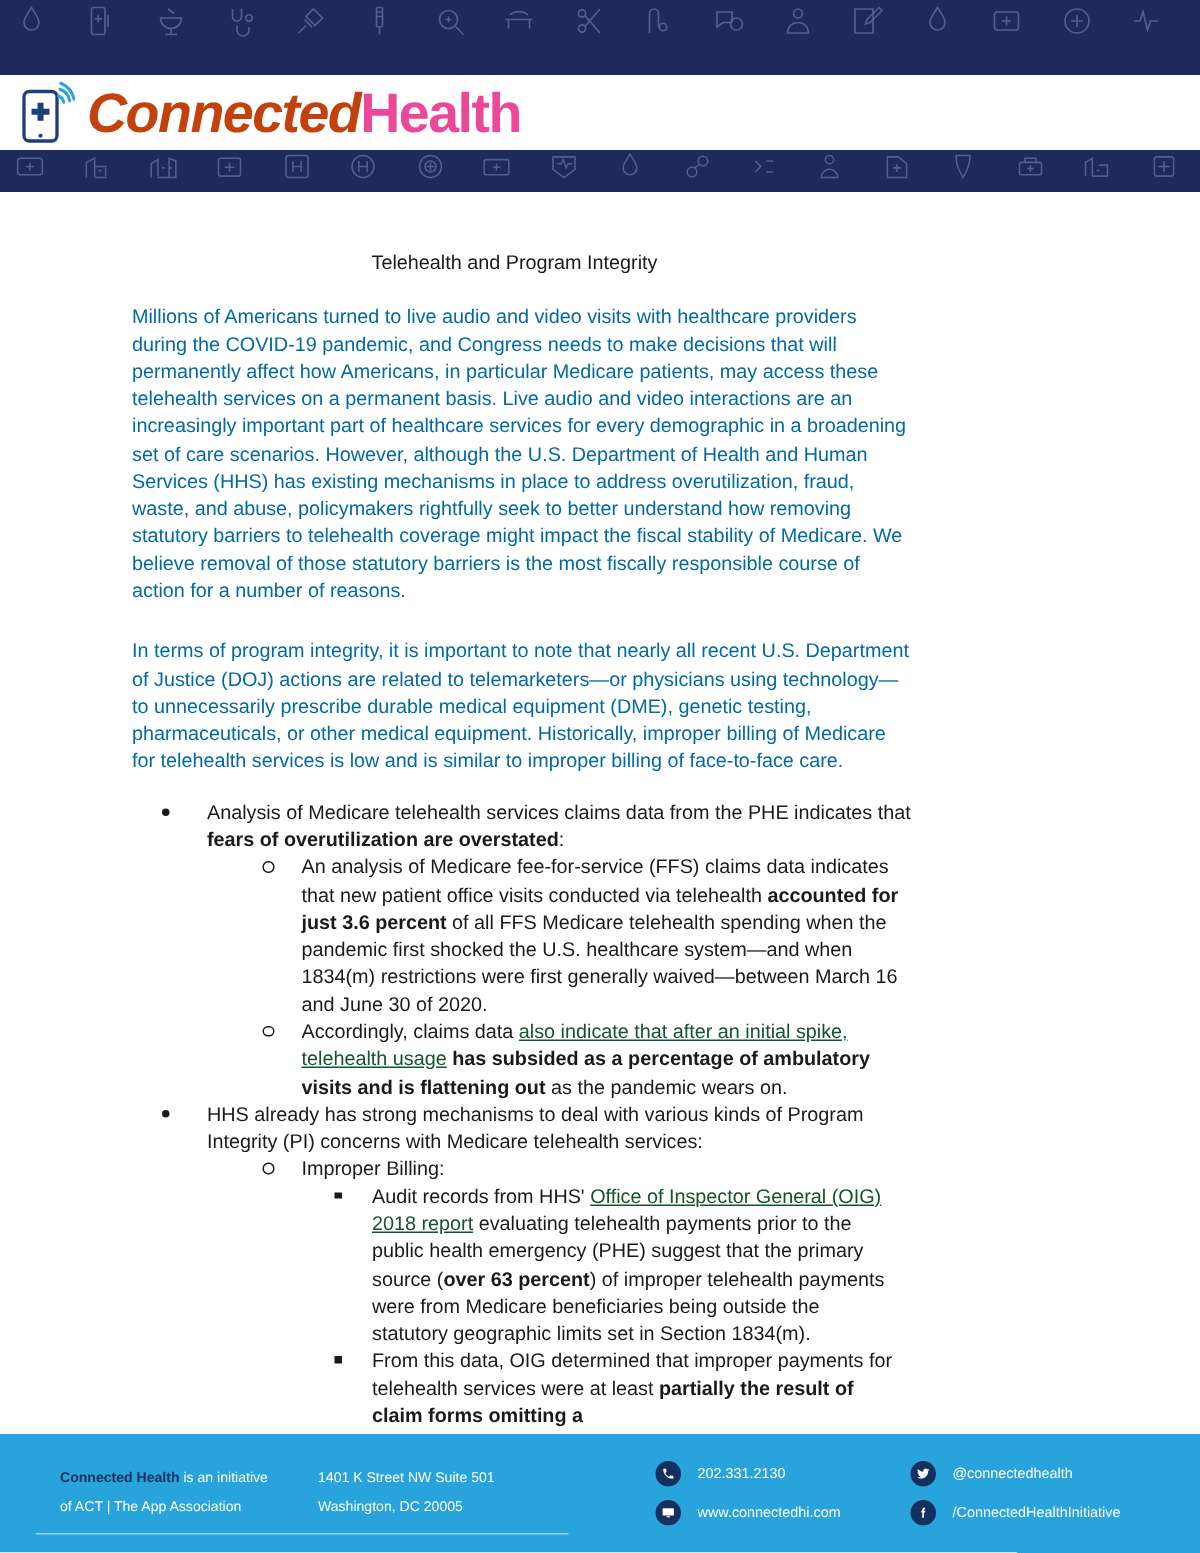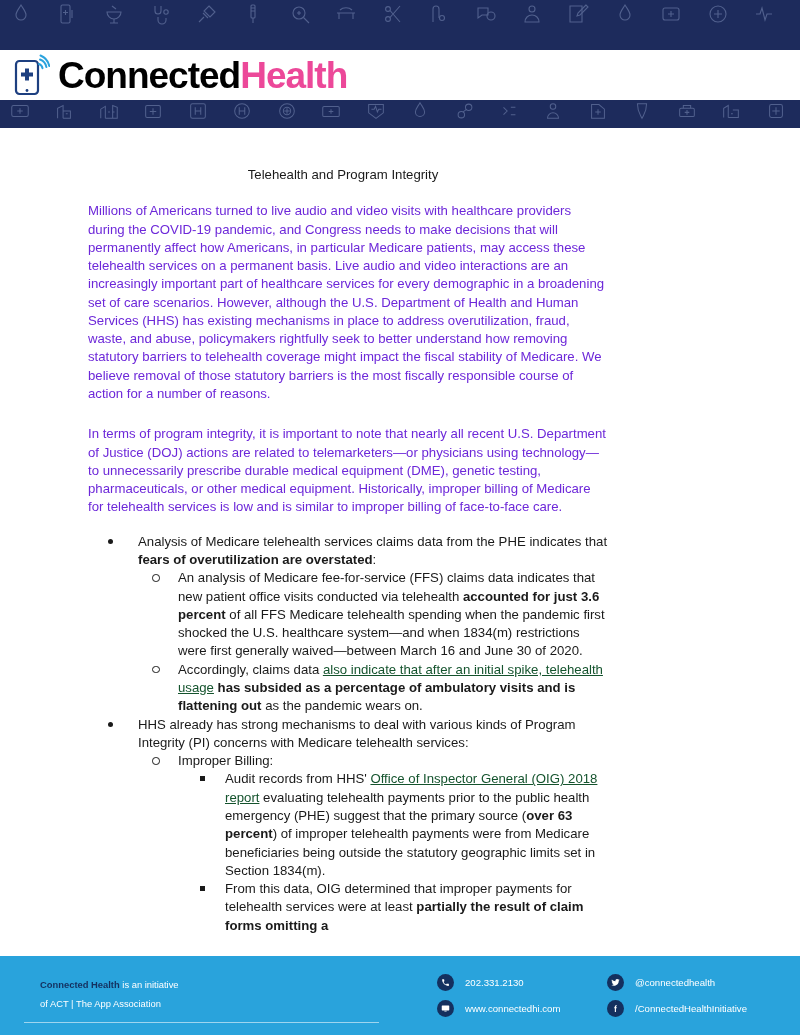--- a/index.html
+++ b/index.html
@@ -56,21 +56,21 @@
     margin-left: 14px;
   }
   .logo-mark { margin-right: 8px; display: block; }
   .logo-text {
     font-size: 37px;
     font-weight: bold;
     letter-spacing: -1.0px;
     line-height: 1;
     white-space: nowrap;
   }
-  .logo-text .c1 { color: #000000; }
+  .logo-text .c1 { color: #c2410c; font-style: italic; }
   .logo-text .c2 { color: #ec4899; }
 
   
   .doc {
     position: absolute;
     top: 128px;
     left: 0;
     width: 696px;
     height: 800px;
     background: #ffffff;
@@ -82,39 +82,39 @@
     font-size: 13.2px;
     line-height: 1.38;
     margin: 38px 0 0 0;
     color: #1a1a1a;
     padding-right: 10px;
   }
   p.para {
     margin: 18px 88px 0 88px;
     font-size: 13.2px;
     line-height: 1.385;
-    color: #6d28d9;
+    color: #0369a1;
     text-align: left;
   }
   p.para.gap2 { margin-top: 22px; }
 
   ul.lvl1, ul.lvl2, ul.lvl3 {
     margin: 0;
     padding: 0;
     list-style: none;
   }
   ul.lvl1 { margin: 16px 0 0 0; }
   li.b1, li.b2, li.b3 {
     position: relative;
     font-size: 13.2px;
     line-height: 1.385;
     color: #1a1a1a;
   }
   li.b1 { margin-left: 138px; margin-right: 82px; }
-  li.b2 { margin-left: 40px; margin-right: 8px; }
+  li.b2 { margin-left: 63px; margin-right: 8px; }
   li.b3 { margin-left: 47px; margin-right: 8px; }
   li.b1 > .bullet,
   li.b2 > .bullet,
   li.b3 > .bullet {
     position: absolute;
     display: block;
   }
   li.b1 > .bullet {
     left: -30px;
     top: 6px;
@@ -477,20 +477,24 @@
 </div>
 
 <div class="footer">
   <div class="footer-inner">
 
     <div class="f-col-left">
       <div><span class="f-brand">Connected Health</span><span> is an initiative</span></div>
       <div>of ACT | The App Association</div>
     </div>
 
+    <div class="f-col-addr">
+      <div>1401 K Street NW  Suite 501</div>
+      <div>Washington, DC 20005</div>
+    </div>
 
     <div class="f-rule"></div>
 
     <div class="f-contact group-a">
       <div class="f-row">
         <span class="f-ico">
           <svg width="9" height="9" viewBox="0 0 24 24" fill="#ffffff">
               <path d="M6.6 10.8c1.4 2.8 3.8 5.2 6.6 6.6l2.2-2.2c.3-.3.7-.4 1-.2 1.2.4 2.4.6 3.6.6.6 0 1 .4 1 1V20c0 .6-.4 1-1 1C10.6 21 3 13.4 3 4c0-.6.4-1 1-1h3.4c.6 0 1 .4 1 1 0 1.3.2 2.5.6 3.6.1.3 0 .7-.2 1z"></path>
             </svg>
         </span>

